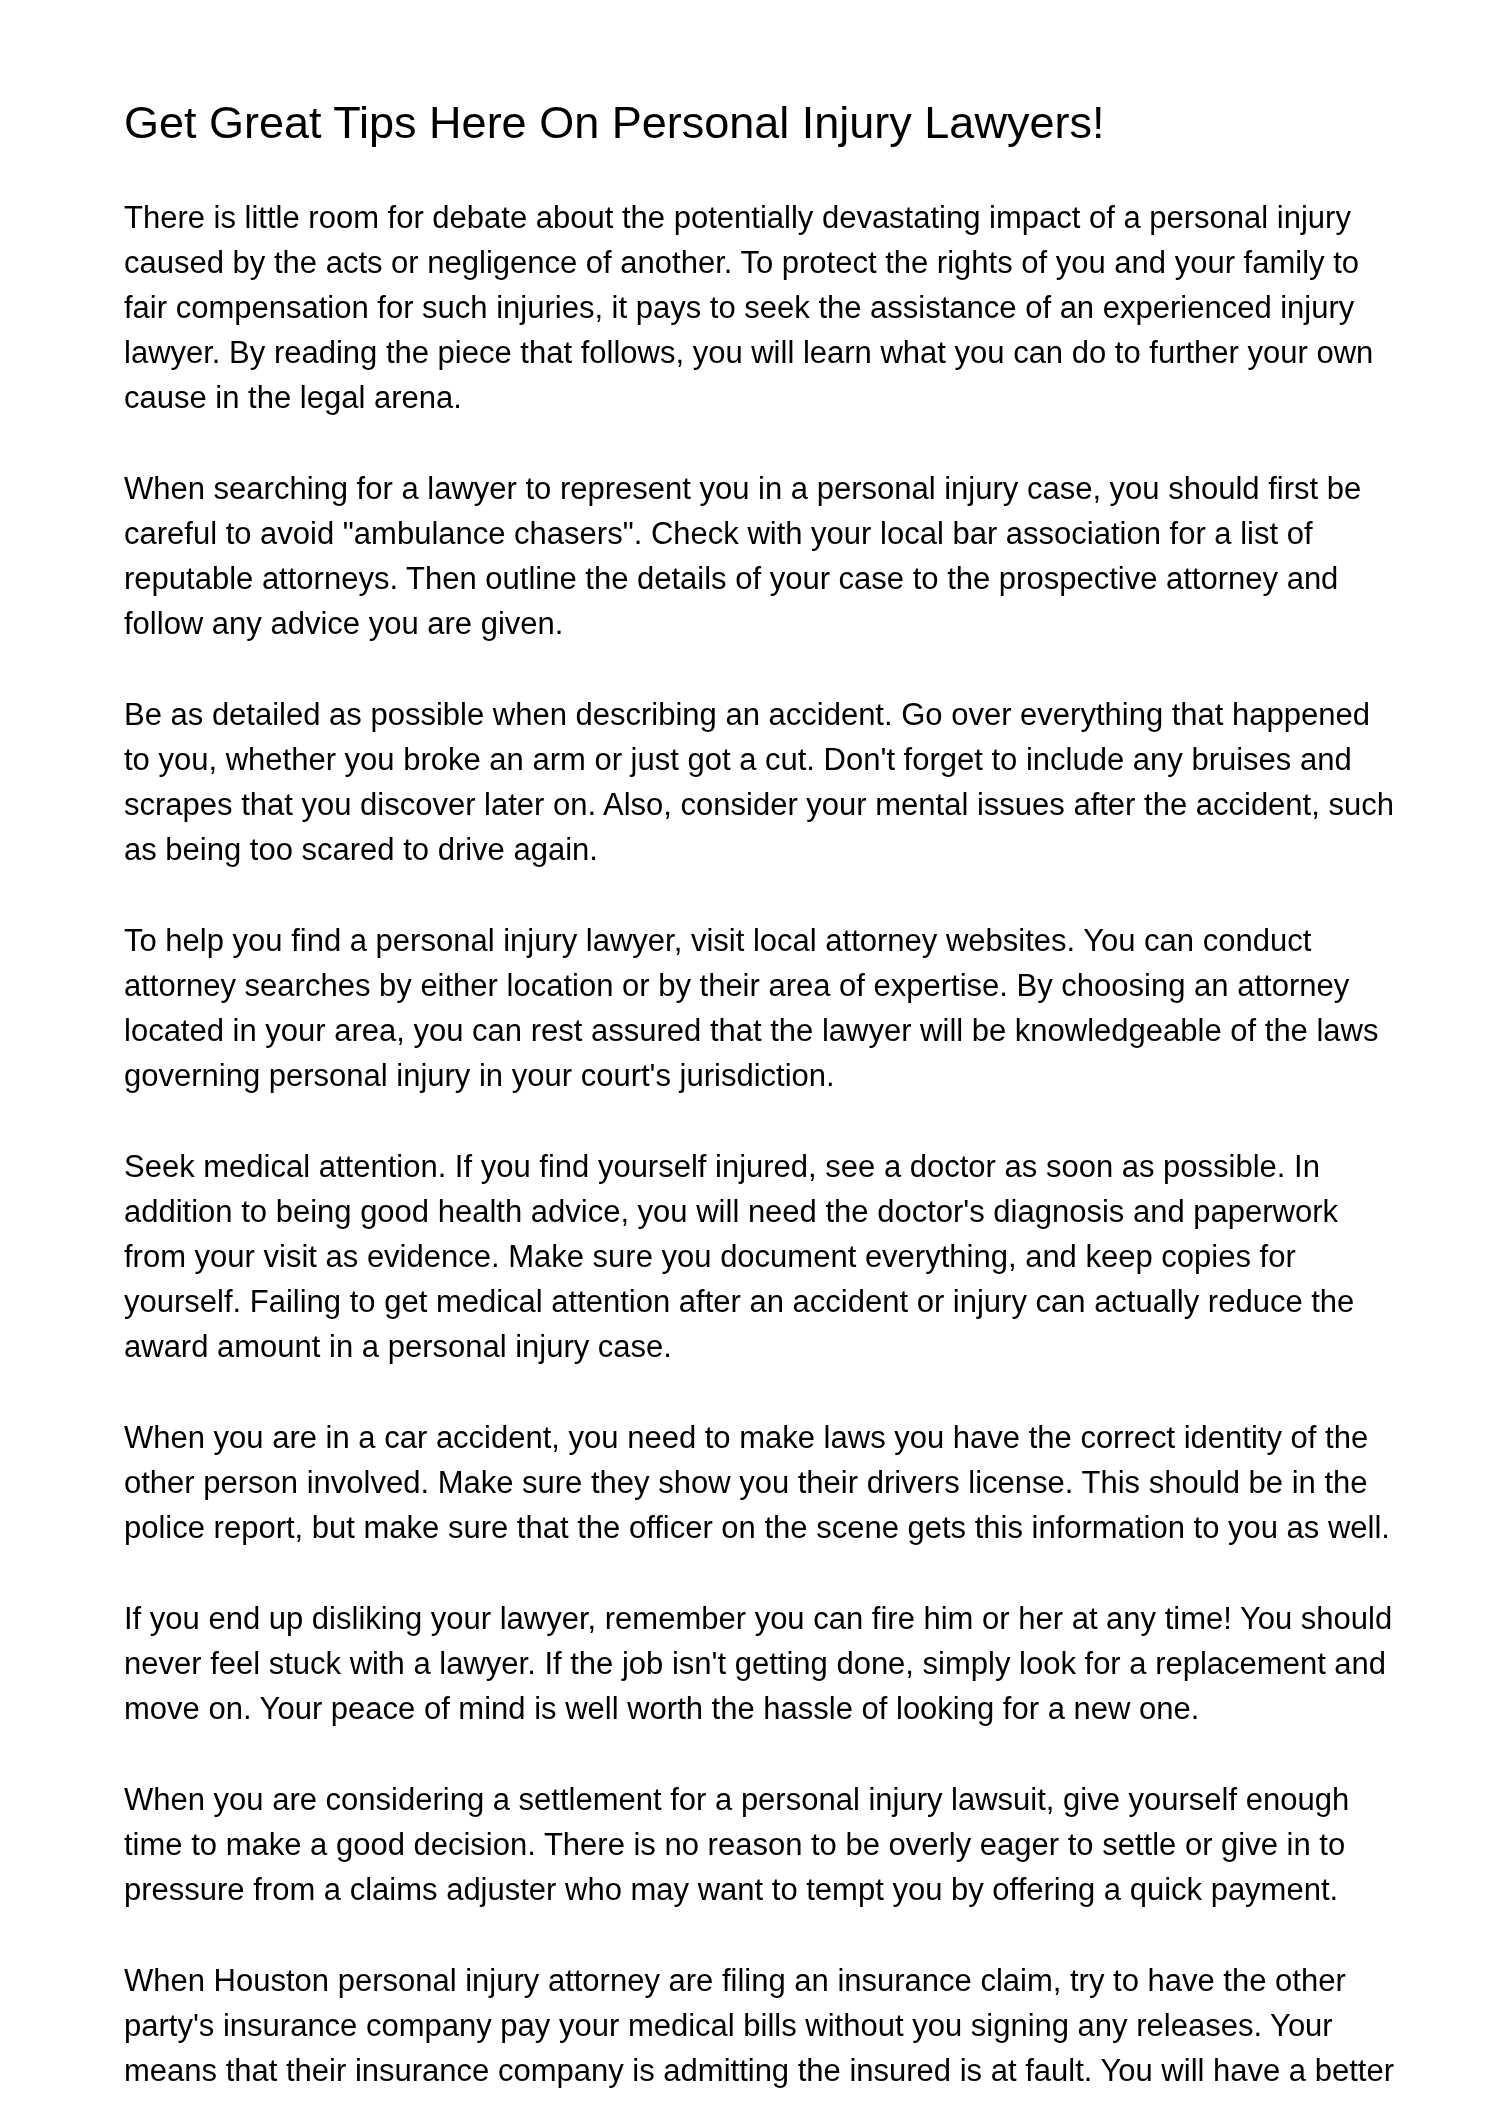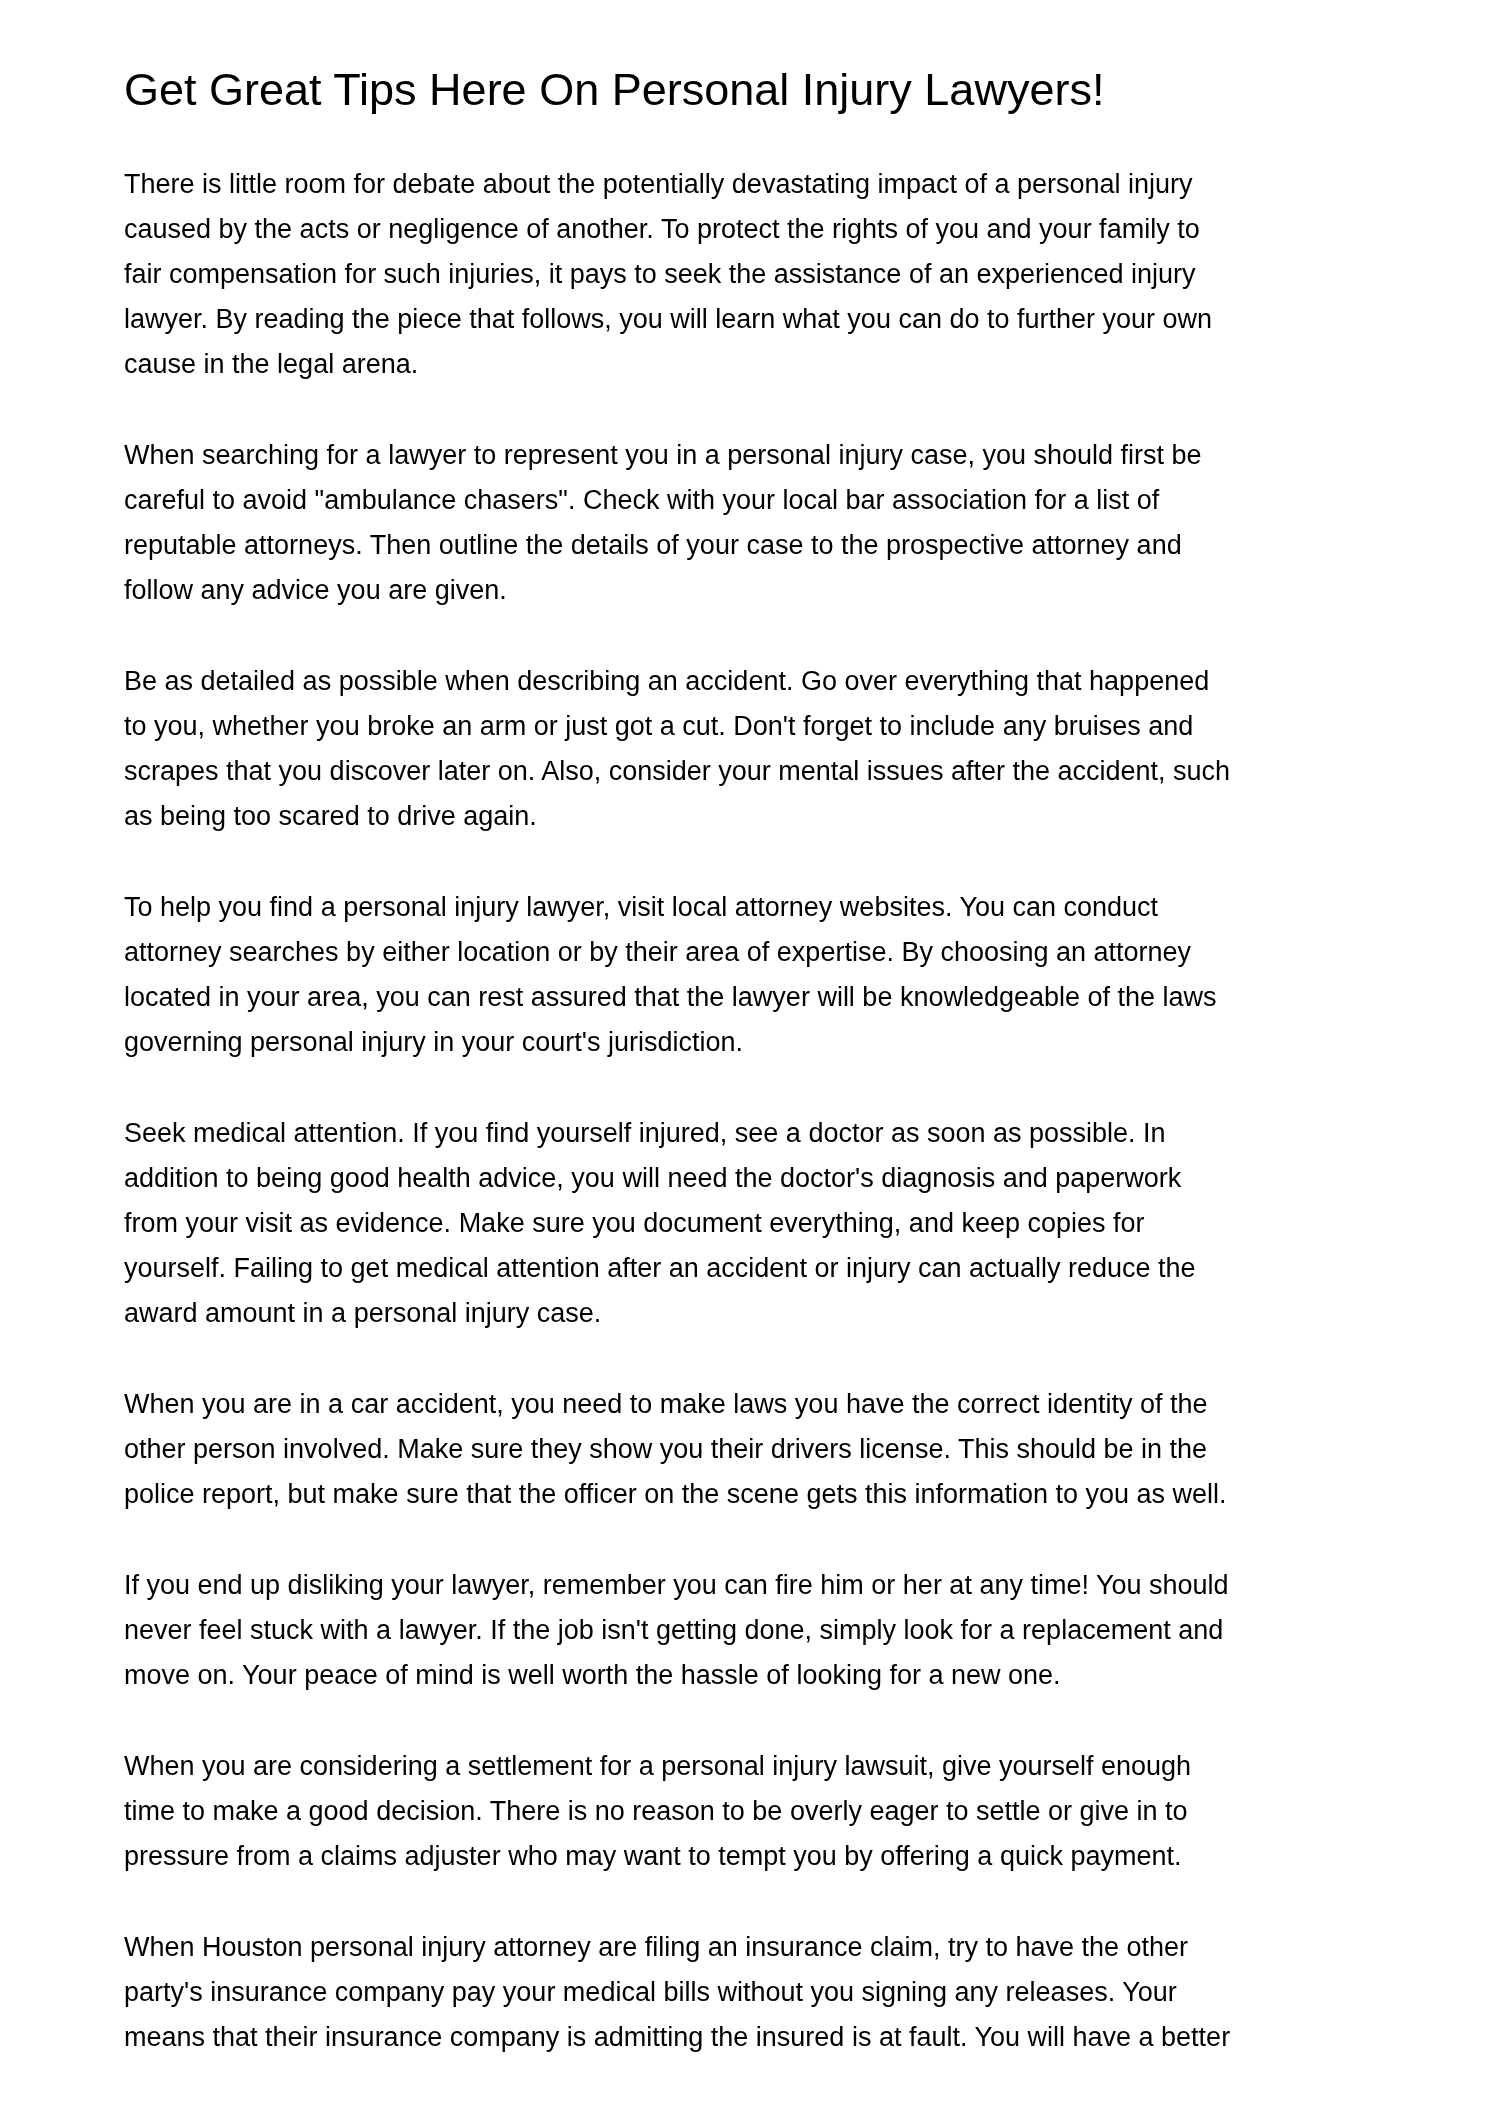--- a/index.html
+++ b/index.html
@@ -12,33 +12,33 @@
     height: 2123px;
     overflow: hidden;
     font-family: "Liberation Sans", "DejaVu Sans", sans-serif;
     color: #000000;
     -webkit-font-smoothing: antialiased;
   }
   .page {
     box-sizing: border-box;
     width: 1500px;
     height: 2123px;
-    padding: 63px 26px 0 124px;
+    padding: 96px 26px 0 124px;
     background: #ffffff;
   }
   .article-title {
     font-size: 45px;
     line-height: 53px;
     font-weight: 400;
     margin: 0;
     letter-spacing: 0;
     white-space: nowrap;
   }
   .article-paragraph {
-    font-size: 27px;
+    font-size: 31px;
     line-height: 45px;
     font-weight: 400;
     margin: 46px 0;
     white-space: pre-line; 
     width: 1340px;
   }
 </style>
 </head>
 <body>
 

